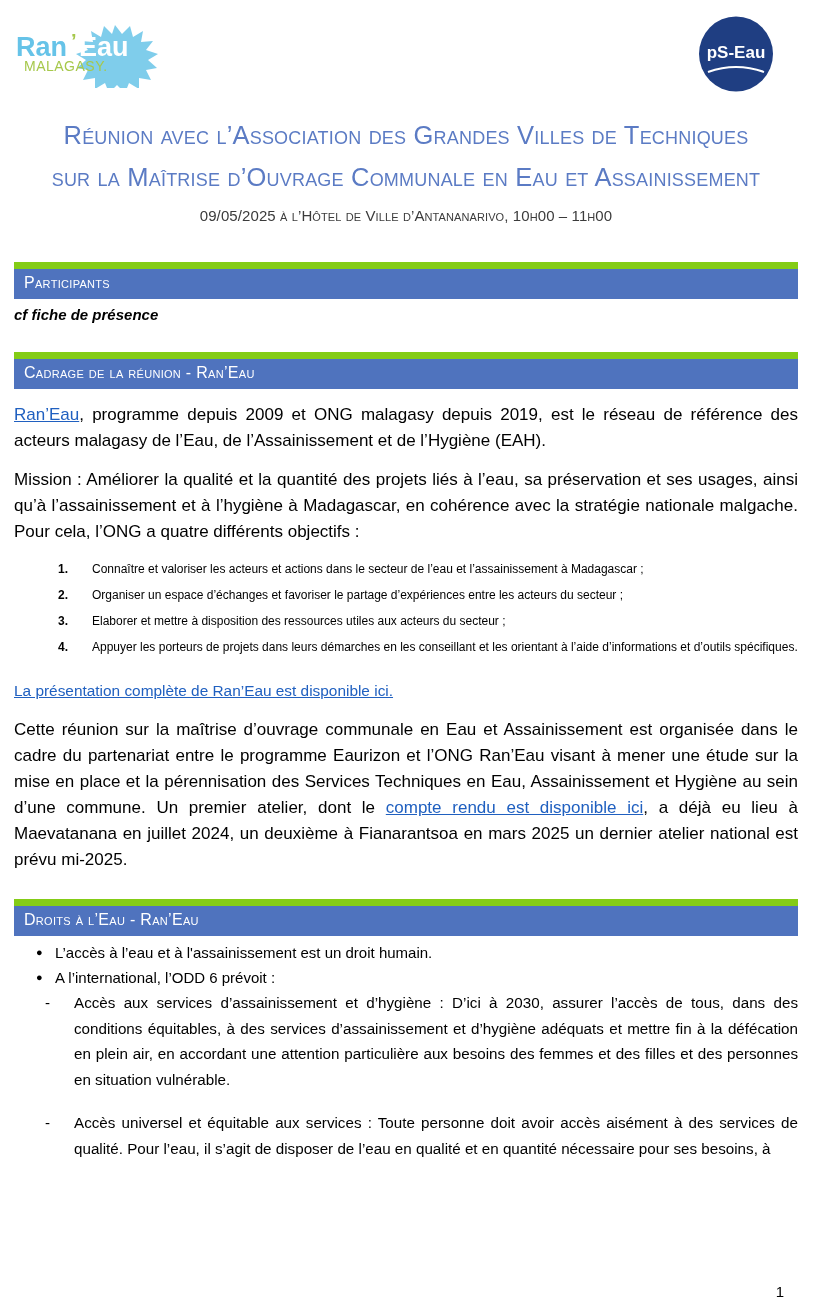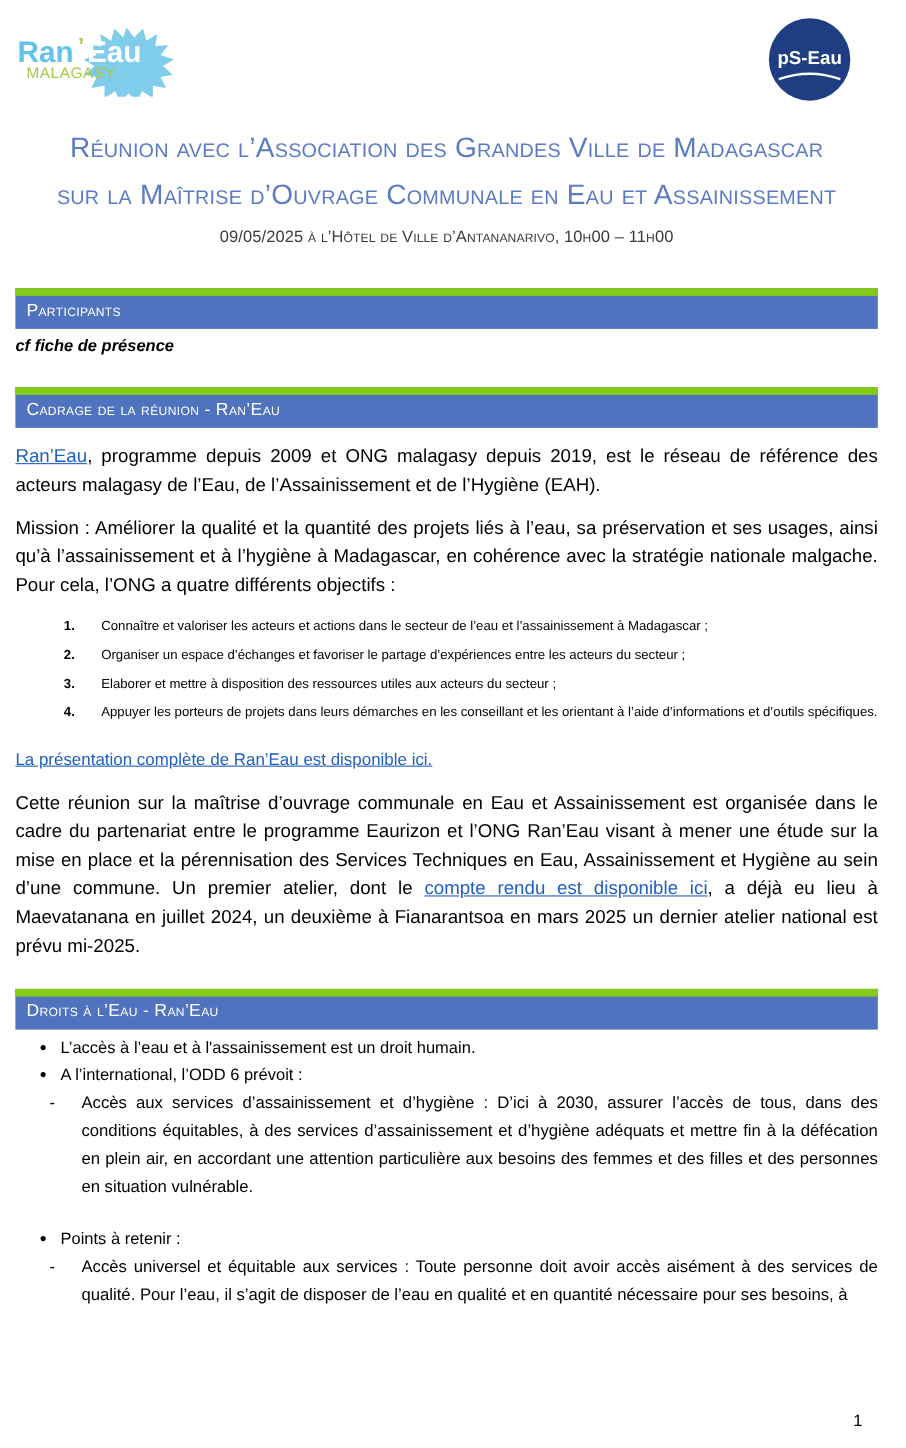--- a/index.html
+++ b/index.html
@@ -198,21 +198,21 @@
     <div class="pseau-logo">
       <svg viewBox="0 0 76 76" width="76" height="76" aria-hidden="true">
         <ellipse cx="38" cy="38" rx="37" ry="37.5" fill="#1F3E82"></ellipse>
         <text x="38" y="42" text-anchor="middle" font-family="'Liberation Sans', sans-serif" font-size="17" font-weight="bold" fill="#FFFFFF">pS-Eau</text>
         <path d="M10 56 Q38 46 66 56" stroke="#FFFFFF" stroke-width="2.2" fill="none"></path>
       </svg>
     </div>
   </div>
 
   <div class="doc-title">
-    <span class="l1">Réunion avec l’Association des Grandes Ville de Madagascar</span>
+    <span class="l1">Réunion avec l’Association des Grandes Villes de Techniques</span>
     <span class="l2">sur la Maîtrise d’Ouvrage Communale en Eau et Assainissement</span>
   </div>
   <div class="doc-subtitle">09/05/2025 à l’Hôtel de Ville d’Antananarivo, 10h00 – 11h00</div>
 
   <div style="height:38px"></div>
   <div class="section-bar">Participants</div>
   <div class="content">
     <p class="note-italic">cf fiche de présence</p>
   </div>
 
@@ -243,23 +243,20 @@
     <ul class="bullets">
       <li>L’accès à l’eau et à l'assainissement est un droit humain.</li>
       <li>A l’international, l’ODD 6 prévoit :</li>
     </ul>
     <ul class="dashes">
       <li>Accès aux services d’assainissement et d’hygiène : D’ici à 2030, assurer l’accès de tous, dans des conditions équitables, à des services d’assainissement et d’hygiène adéquats et mettre fin à la défécation en plein air, en accordant une attention particulière aux besoins des femmes et des filles et des personnes en situation vulnérable.</li>
     </ul>
 
     <div class="gap-sm"></div>
 
-    <ul class="bullets">
-      <li>Points à retenir :</li>
-    </ul>
     <ul class="dashes">
       <li>Accès universel et équitable aux services : Toute personne doit avoir accès aisément à des services de qualité. Pour l’eau, il s’agit de disposer de l’eau en qualité et en quantité nécessaire pour ses besoins, à</li>
     </ul>
   </div>
 
   <div class="page-number">1</div>
 
 </div>
 
 </body></html>

